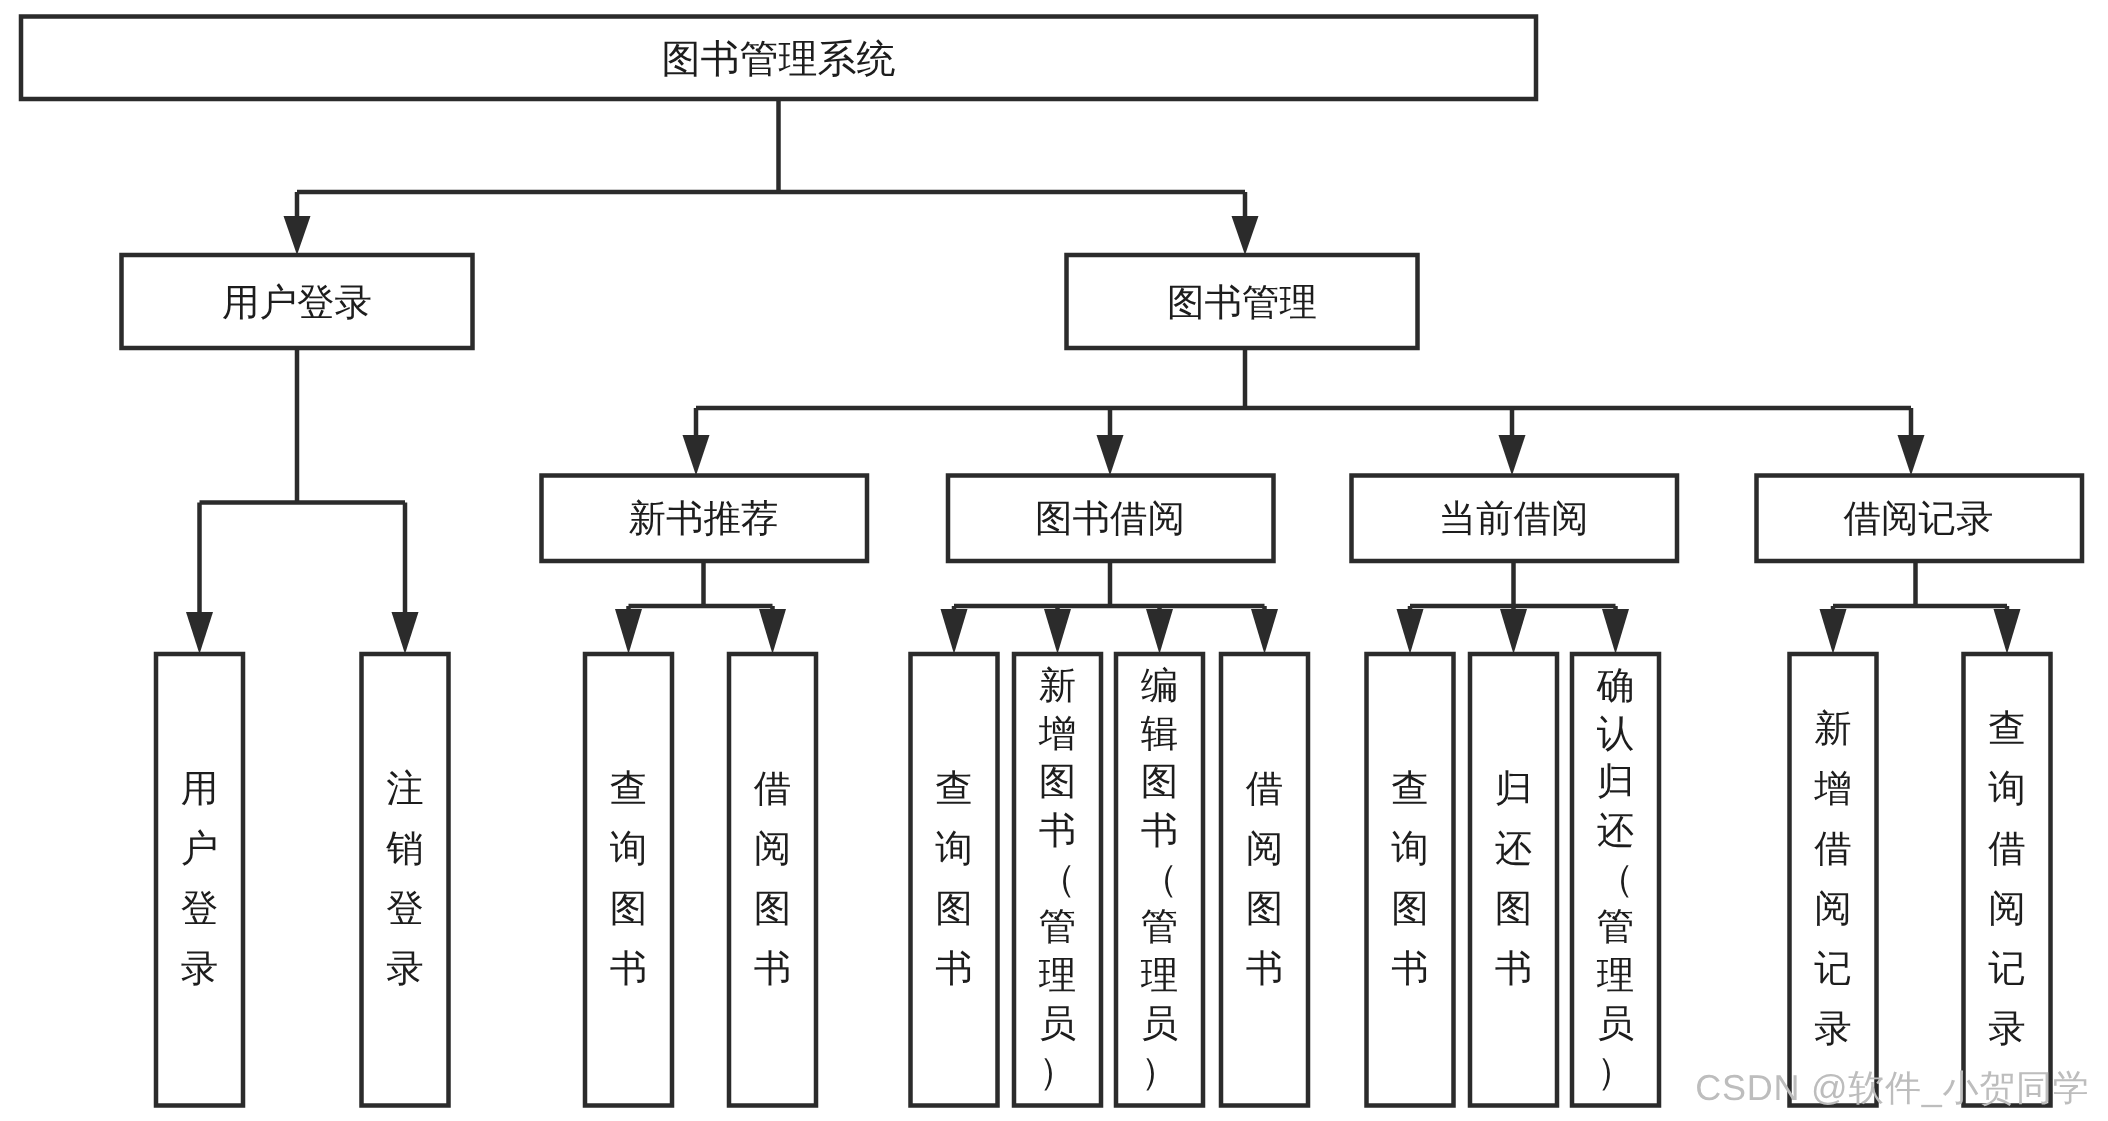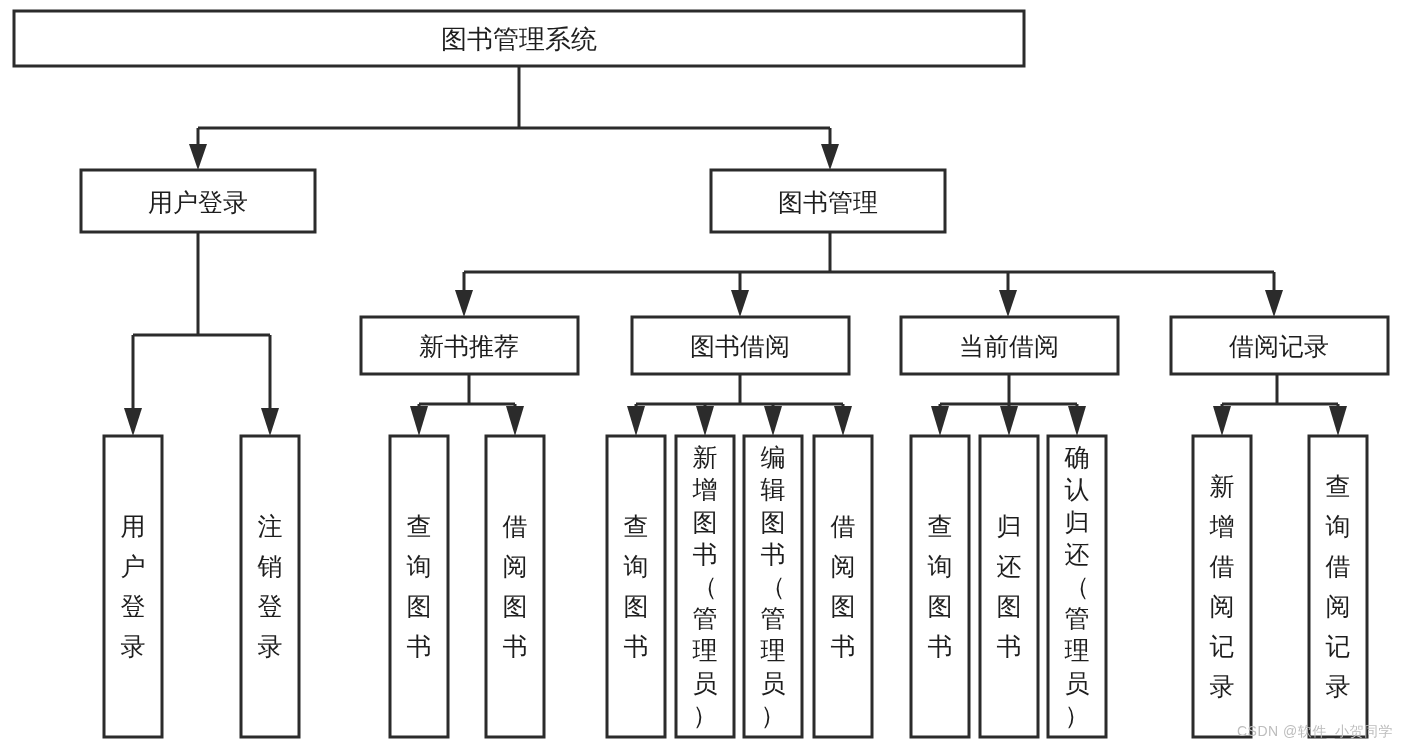--- a/index.html
+++ b/index.html
@@ -55,21 +55,21 @@
     fill: #1d1d1d;
     font-family: "Liberation Sans", "DejaVu Sans", sans-serif;
     font-size: 25px;
     text-anchor: middle;
   }
   .watermark {
     position: absolute;
     right: 12px;
     bottom: 6px;
     font-family: "Liberation Sans", "DejaVu Sans", sans-serif;
-    font-size: 14px;
+    font-size: 24px;
     color: #bdbdbd;
     white-space: nowrap;
     letter-spacing: 0.5px;
     pointer-events: none;
     text-align: center;
   }
 </style>
 </head>
 <body>
 

